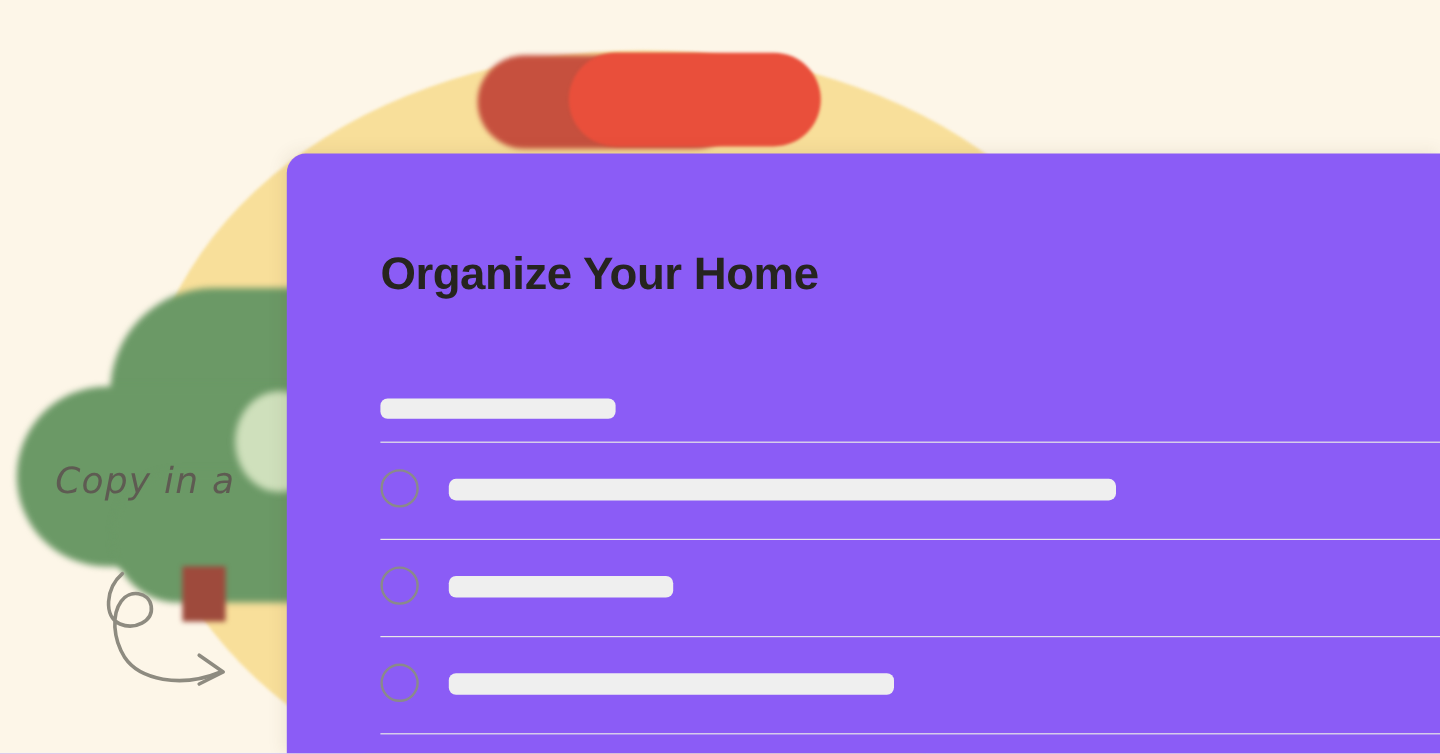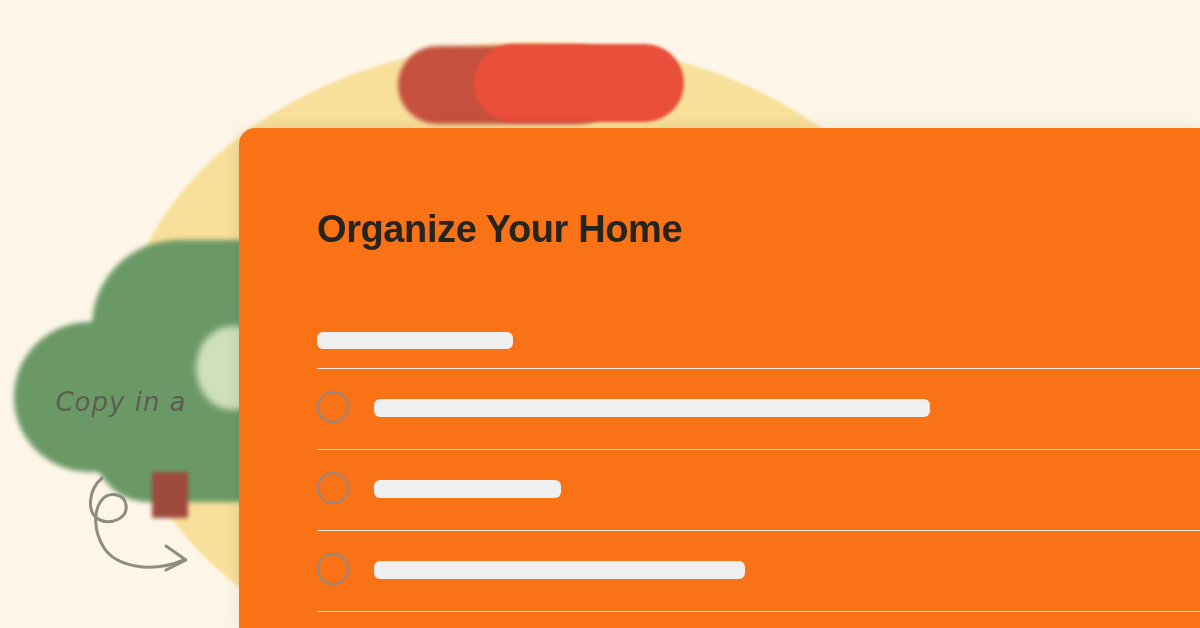--- a/index.html
+++ b/index.html
@@ -113,21 +113,21 @@
 
   
   #annotation {
     position: absolute;
     left: 8px;
     top: 378px;
     width: 226px;
     text-align: center;
     color: #5E5B52;
     font-family: "DejaVu Sans", sans-serif;
-    font-size: 26px;
+    font-size: 30px;
     line-height: 48px;
     letter-spacing: 1px;
     font-style: italic;
     font-weight: 400;
   }
   #annotation .line2 { display: block; }
 
   #arrow-svg {
     position: absolute;
     left: 82px;
@@ -136,21 +136,21 @@
     height: 112px;
   }
 
   
   #card {
     position: absolute;
     left: 239px;
     top: 128px;
     width: 961px;
     height: 500px;
-    background: #f97316;
+    background: #8b5cf6;
     border-top-left-radius: 16px;
     box-shadow: -2px -1px 14px rgba(90, 72, 40, 0.10);
   }
 
   #card-title {
     position: absolute;
     left: 78px;
     top: 79px;
     margin: 0;
     font-size: 38px;

